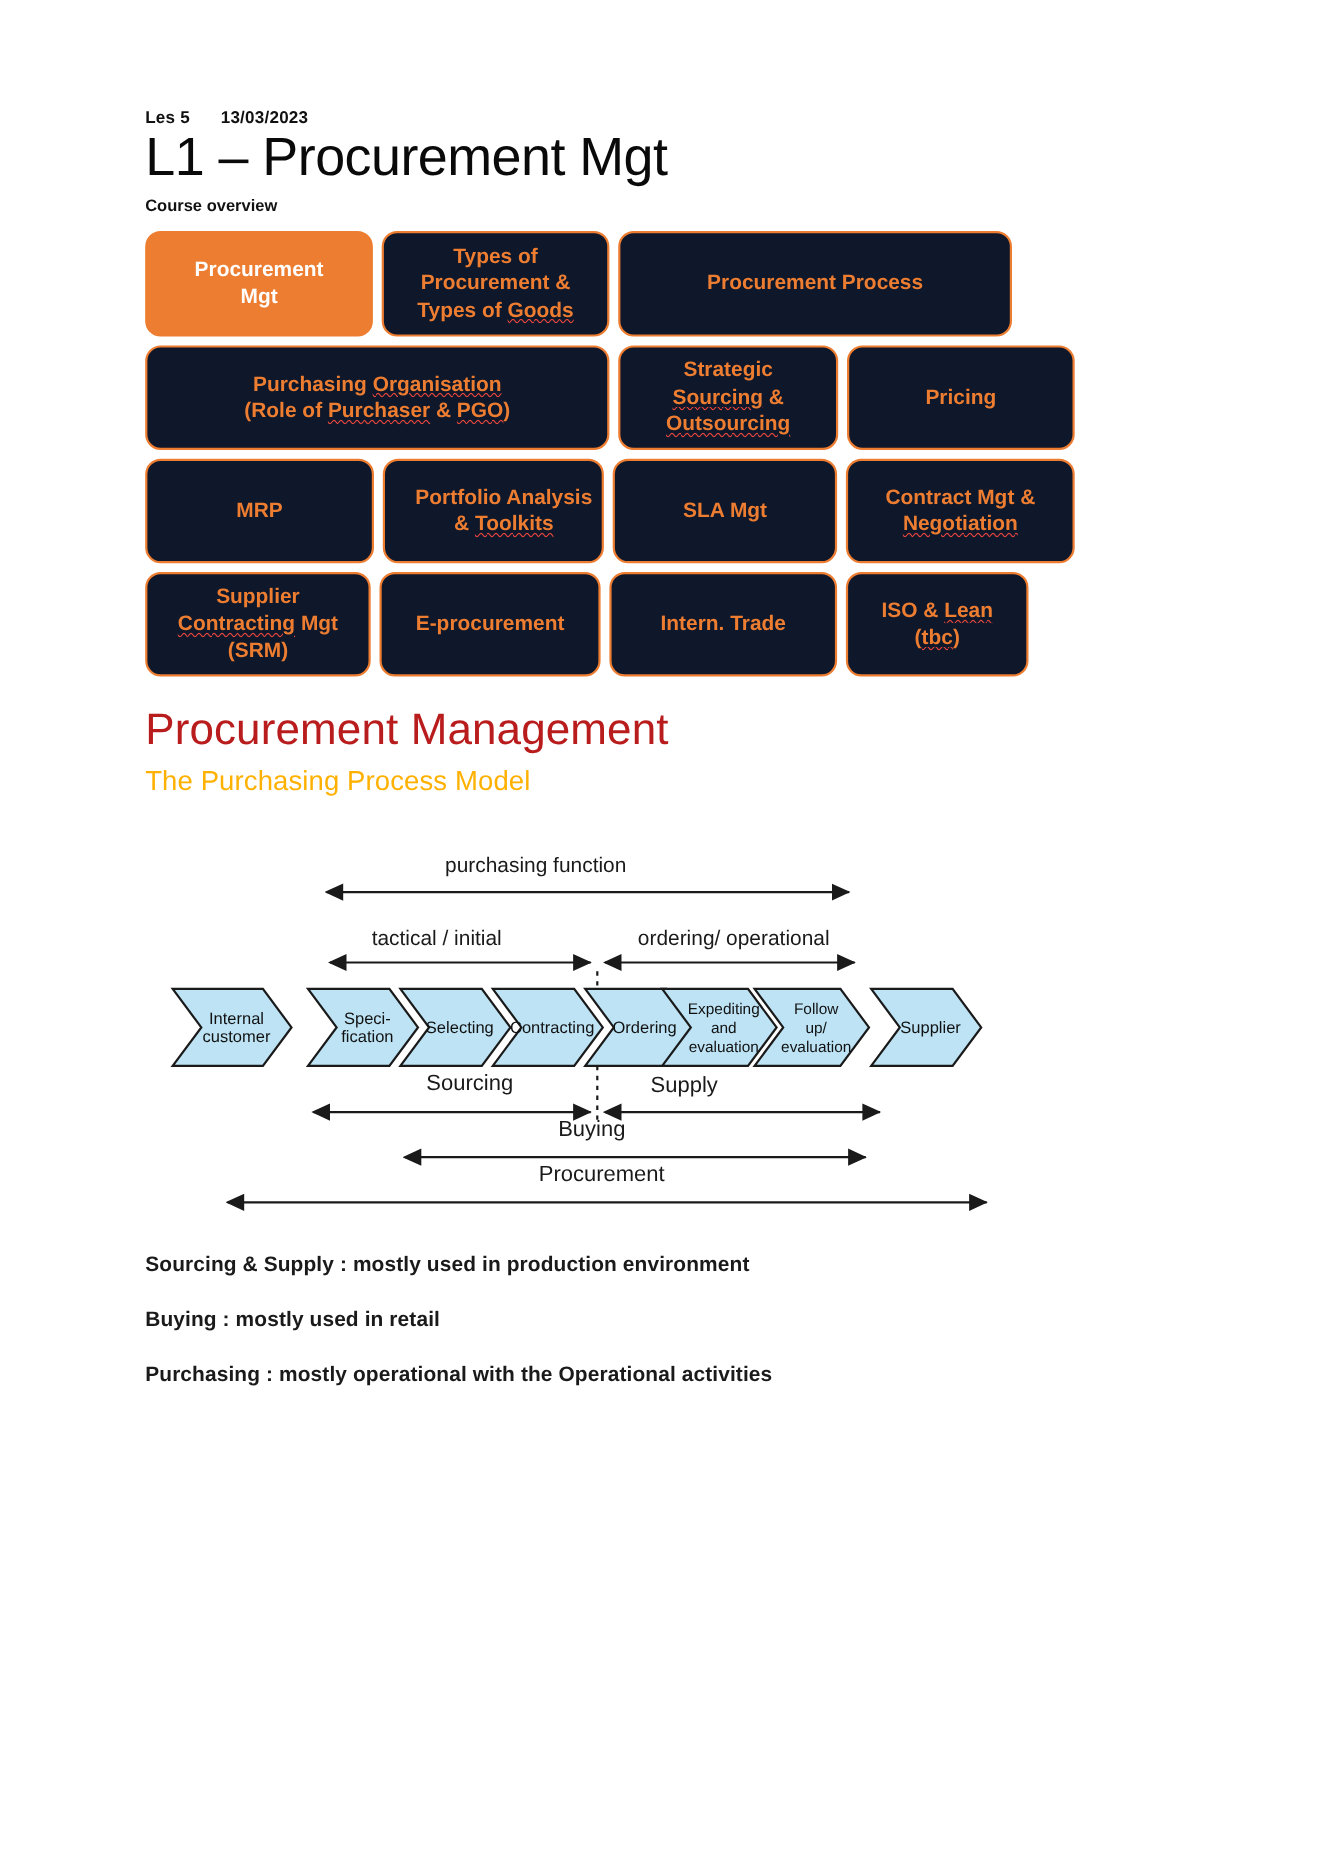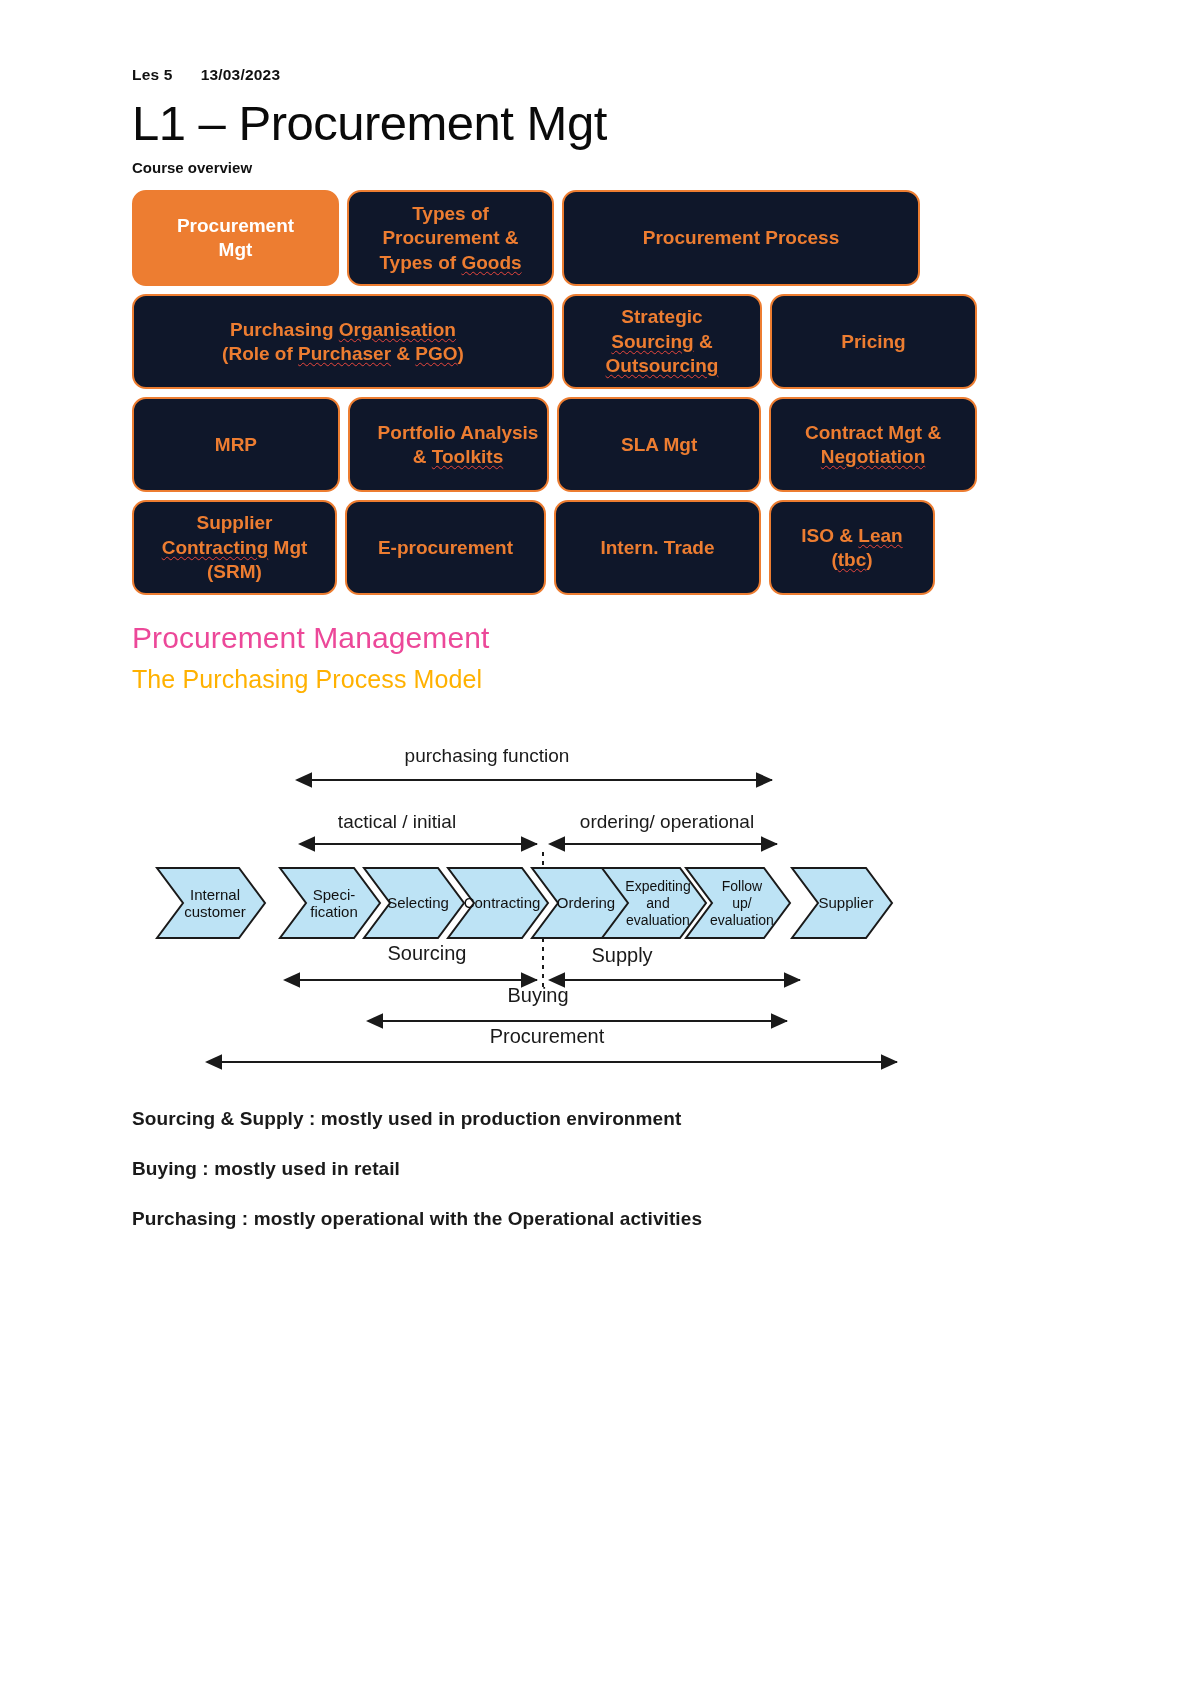--- a/index.html
+++ b/index.html
@@ -23,36 +23,36 @@
   }
   .content {
     position: absolute;
     left: 132px;
     top: 0;
     width: 845px;
   }
 
   
   .meta-line {
-    margin-top: 66px;
+    margin-top: 99px;
     font-size: 15.5px;
     font-weight: 600;
     letter-spacing: .2px;
     color: #111;
     display: flex;
     gap: 28px;
   }
   .meta-line span { white-space: pre; }
 
   
   .doc-title {
     font-size: 49px;
     font-weight: 400;
     line-height: 1.05;
-    margin: 14px 0 0 0;
+    margin: 1px 0 0 0;
     letter-spacing: -0.5px;
     color: #0a0a0a;
   }
   .sub-label {
     font-size: 15px;
     font-weight: 700;
     margin: 10px 0 0 0;
     color: #111;
   }
 
@@ -111,22 +111,22 @@
   .w-8 { width: 204px; padding-left: 27px; }
   .w-9 { width: 207px; }
   .w-10 { width: 211px; }
   .w-11 { width: 205px; }
   .w-12 { width: 201px; }
   .w-13 { width: 207px; }
   .w-14 { width: 166px; }
 
   
   h2.red-head {
-    color: #ec4899;
-    font-size: 30px;
+    color: #b91c1c;
+    font-size: 40px;
     font-weight: 400;
     margin: 26px 0 0 0;
     letter-spacing: .1px;
   }
   h3.amber-head {
     color: #FFB100;
     font-size: 25px;
     font-weight: 400;
     margin: 10px 0 0 0;
     letter-spacing: .1px;

